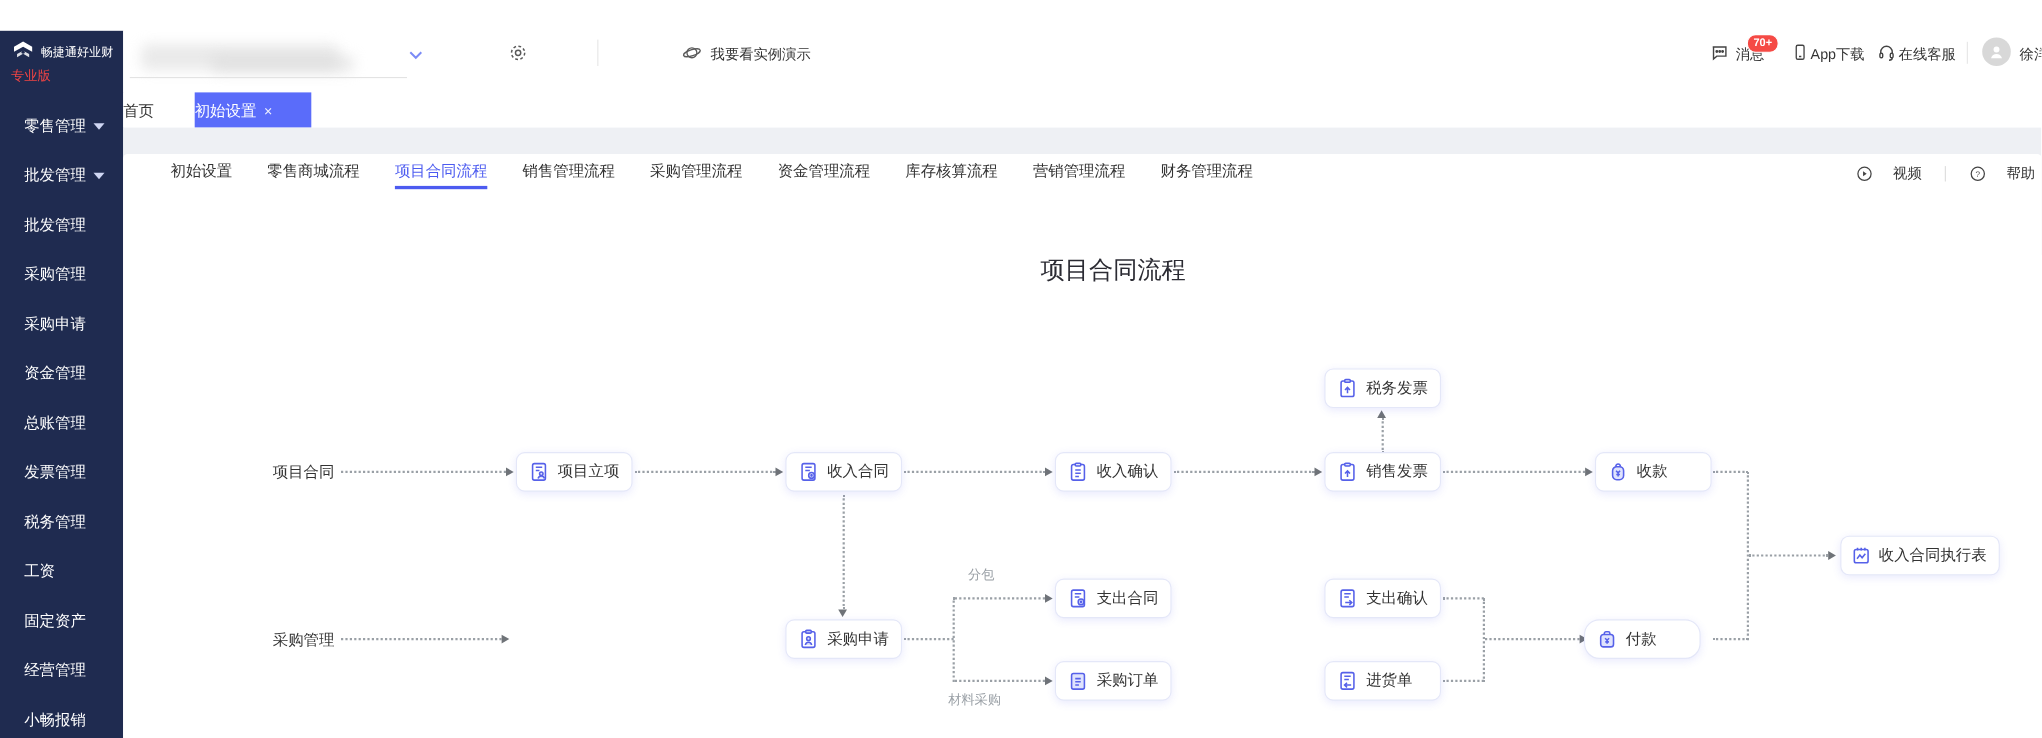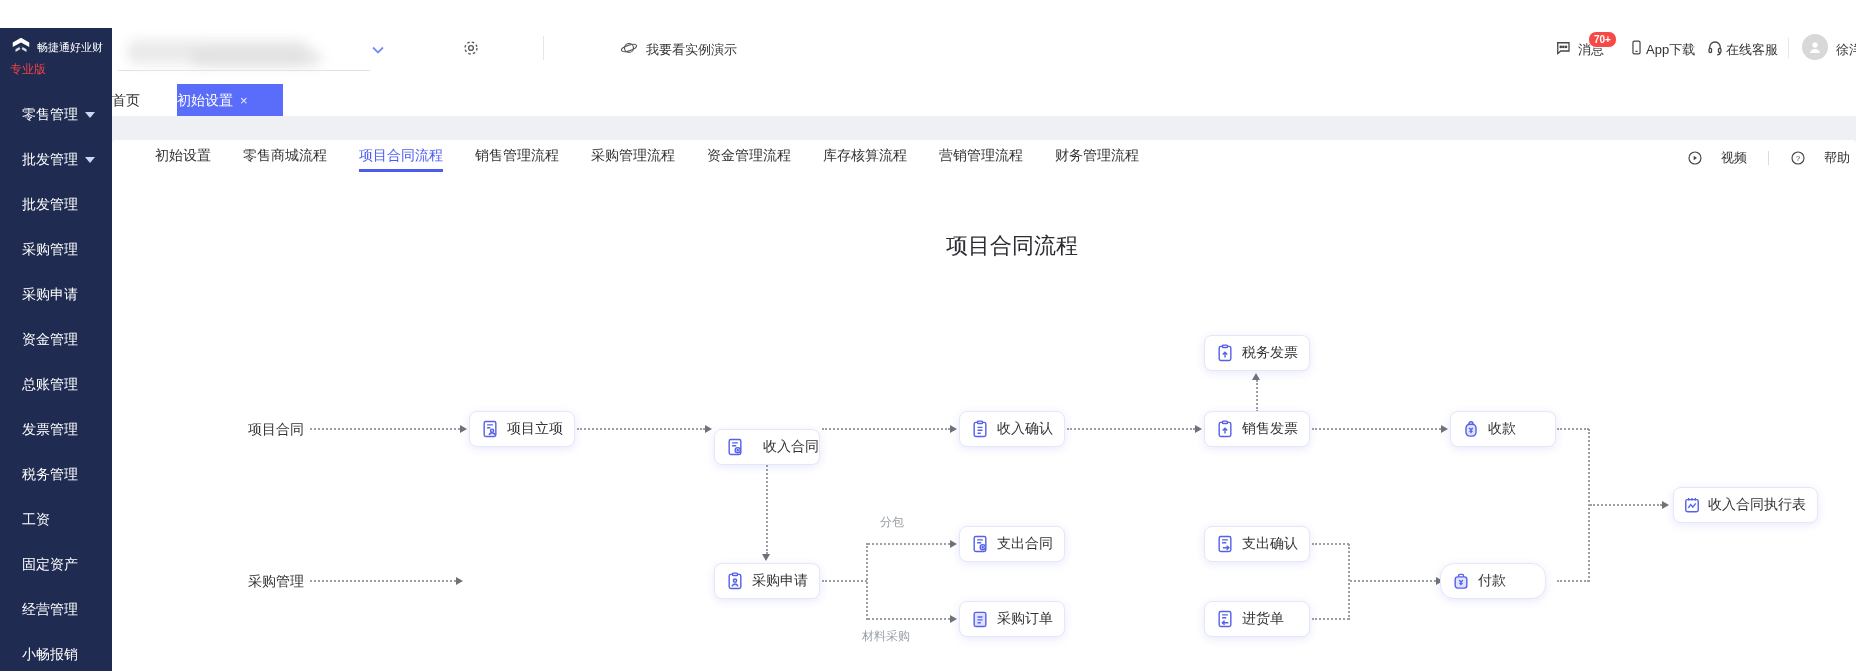--- a/index.html
+++ b/index.html
@@ -226,21 +226,21 @@
         <svg width="20" height="20" viewBox="0 0 24 24" fill="none" stroke="#5661E9" stroke-width="1.7">
           <rect x="5" y="3" width="14" height="18" rx="2"></rect>
           <path d="M8.5 7h7M8.5 10.5h4"></path>
           <circle cx="14.5" cy="14" r="1.9" fill="#dfe3fd"></circle>
           <path d="M11 19.2c.5-1.8 1.8-2.7 3.5-2.7s3 .9 3.5 2.7" fill="#dfe3fd"></path>
         </svg>
       </span>
     <span>项目立项</span>
     </div>
 
-  <div class="node" style="left:714px;top:429px;justify-content:space-between;">
+  <div class="node" style="left:714px;top:411px;">
     <span>
         <svg width="20" height="20" viewBox="0 0 24 24" fill="none" stroke="#5661E9" stroke-width="1.7">
           <rect x="5" y="3" width="14" height="18" rx="2"></rect>
           <path d="M8.5 7h7M8.5 10.5h5"></path>
           <circle cx="15.3" cy="15.8" r="3.1" fill="#dfe3fd"></circle>
           <path d="M15.3 14.3v3M14 15.8h2.6"></path>
         </svg>
       </span>
     <span>收入合同</span>
     </div>

